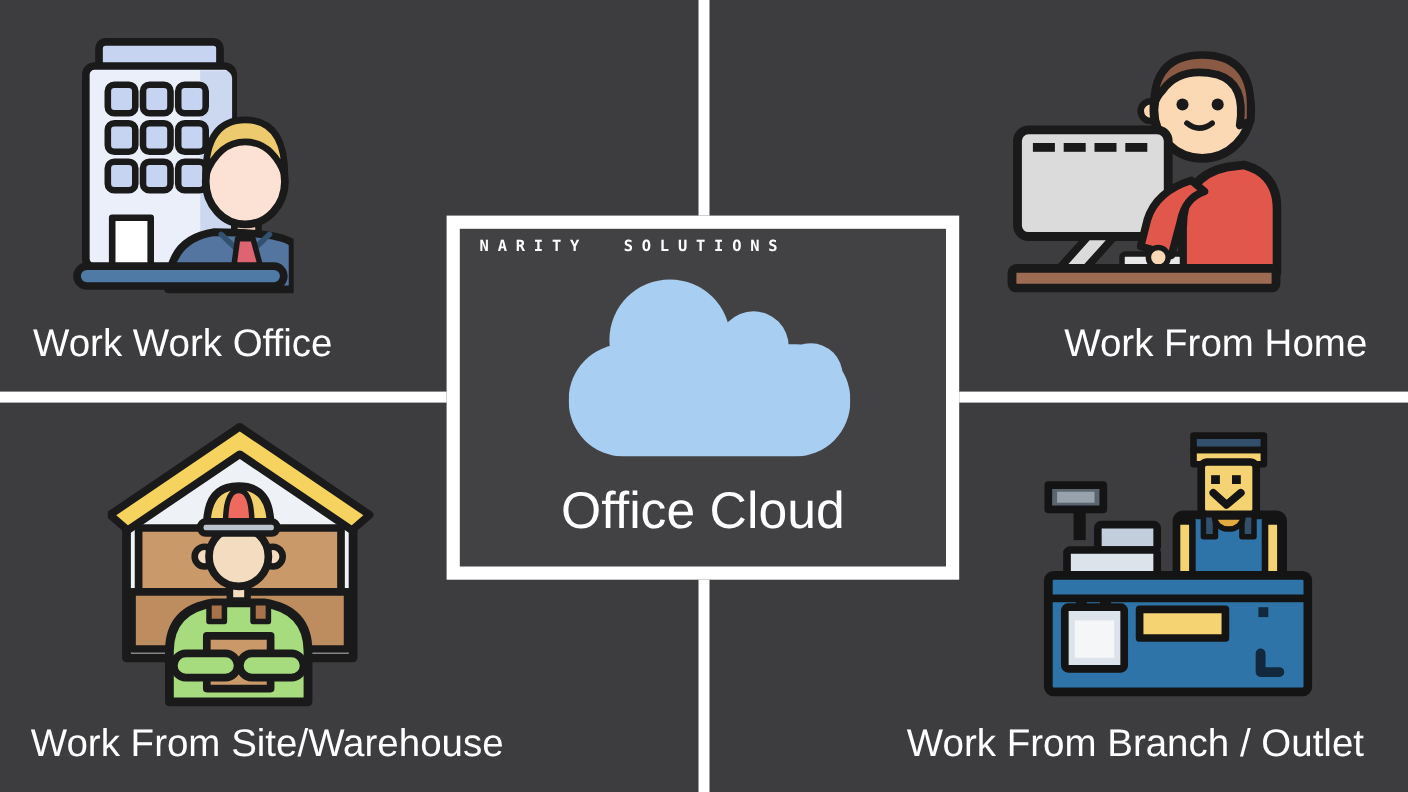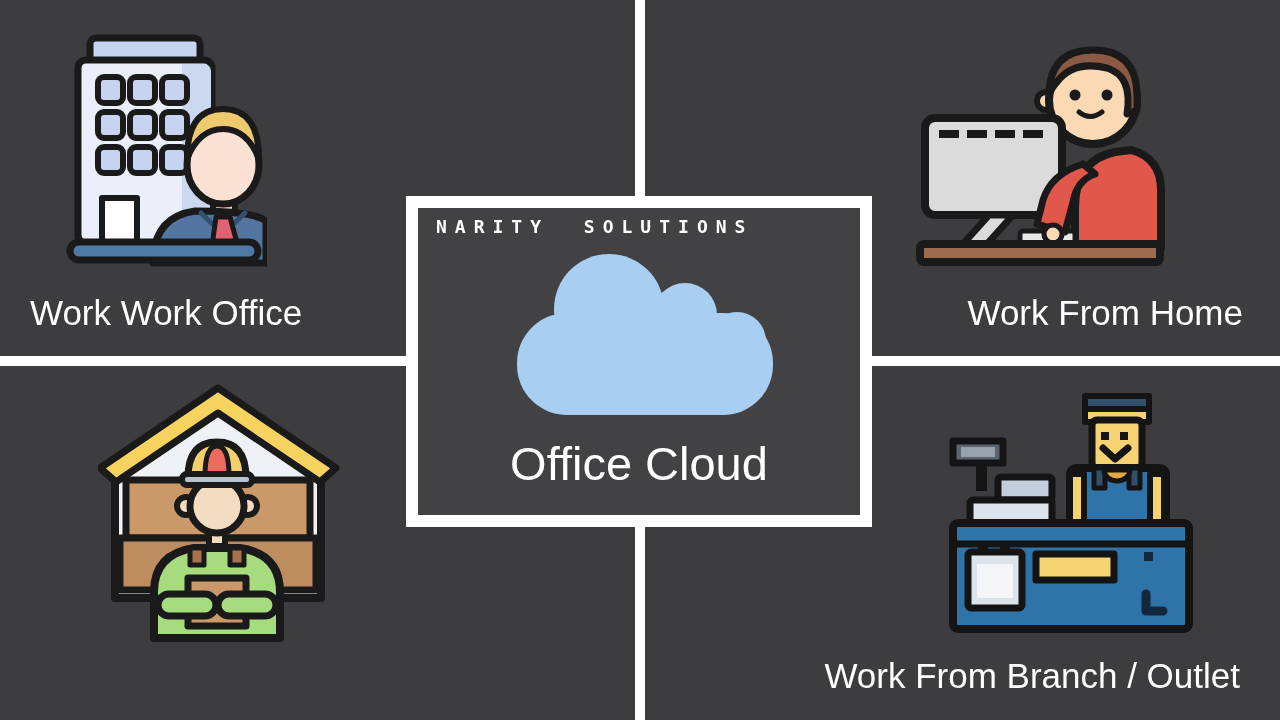--- a/index.html
+++ b/index.html
@@ -10,21 +10,21 @@
   }
   .divider-v { position:absolute; left:635px; top:0; width:10px; height:720px; background:#fff; }
   .divider-h { position:absolute; left:0; top:356px; width:1280px; height:10px; background:#fff; }
 
   .center-panel {
     position:absolute; left:406px; top:196px; width:442px; height:307px;
     background:#424144; border:12px solid #fff; z-index:5;
   }
   .brand {
     position:absolute; left:18px; top:8px;
-    font-family:"DejaVu Sans Mono", monospace; font-weight:bold; font-size:18px;
+    font-family:"DejaVu Sans Mono", monospace; font-weight:bold; font-size:14px;
     letter-spacing:8px; word-spacing:16px; color:#fff; white-space:nowrap;
   }
   .cloud-wrap { position:absolute; left:99px; top:45px; width:256px; height:162px; }
   .panel-title {
     position:absolute; left:0; right:0; top:228px; text-align:center;
     color:#fff; font-size:47px; letter-spacing:0px; white-space:nowrap;
   }
 
   .q-label { position:absolute; color:#fff; font-size:35px; white-space:nowrap; z-index:2; }
   .lbl-office    { left:30px;  top:293px; }
@@ -120,20 +120,21 @@
         <rect x="84" y="94" width="70" height="11" rx="5" fill="#bac3cc" stroke-width="6"></rect>
         <path d="M56 258 L56 212 Q56 174 96 168 L142 168 Q182 174 182 212 L182 258 Z" fill="#a6db7e"></path>
         <rect x="92" y="168" width="14" height="17" fill="#a8734a" stroke-width="5"></rect>
         <rect x="132" y="168" width="14" height="17" fill="#a8734a" stroke-width="5"></rect>
         <rect x="90" y="198" width="58" height="48" fill="#c9996a" stroke-width="7"></rect>
         <rect x="60" y="214" width="58" height="22" rx="11" fill="#a6db7e" stroke-width="7"></rect>
         <rect x="120" y="214" width="58" height="22" rx="11" fill="#a6db7e" stroke-width="7"></rect>
       </g>
     </svg>
   </div>
+  <div class="q-label lbl-warehouse">Work From Site/Warehouse</div>
 
   <div class="icon-wrap icon-branch">
     <svg viewBox="0 0 245 245">
       <g stroke="#141414" stroke-width="8" stroke-linejoin="round" stroke-linecap="round">
         <rect x="137" y="17" width="64" height="13" fill="#f6d372" stroke-width="6"></rect>
         <rect x="137" y="4" width="64" height="13" fill="#32506b" stroke-width="6"></rect>
         <rect x="144" y="28" width="50" height="48" rx="5" fill="#f6d372" stroke-width="7"></rect>
         <rect x="153" y="40" width="8" height="8" fill="#141414" stroke="none"></rect>
         <rect x="172" y="40" width="8" height="8" fill="#141414" stroke="none"></rect>
         <path d="M155 56 L167 67 L180 56" fill="none" stroke-width="7"></path>

